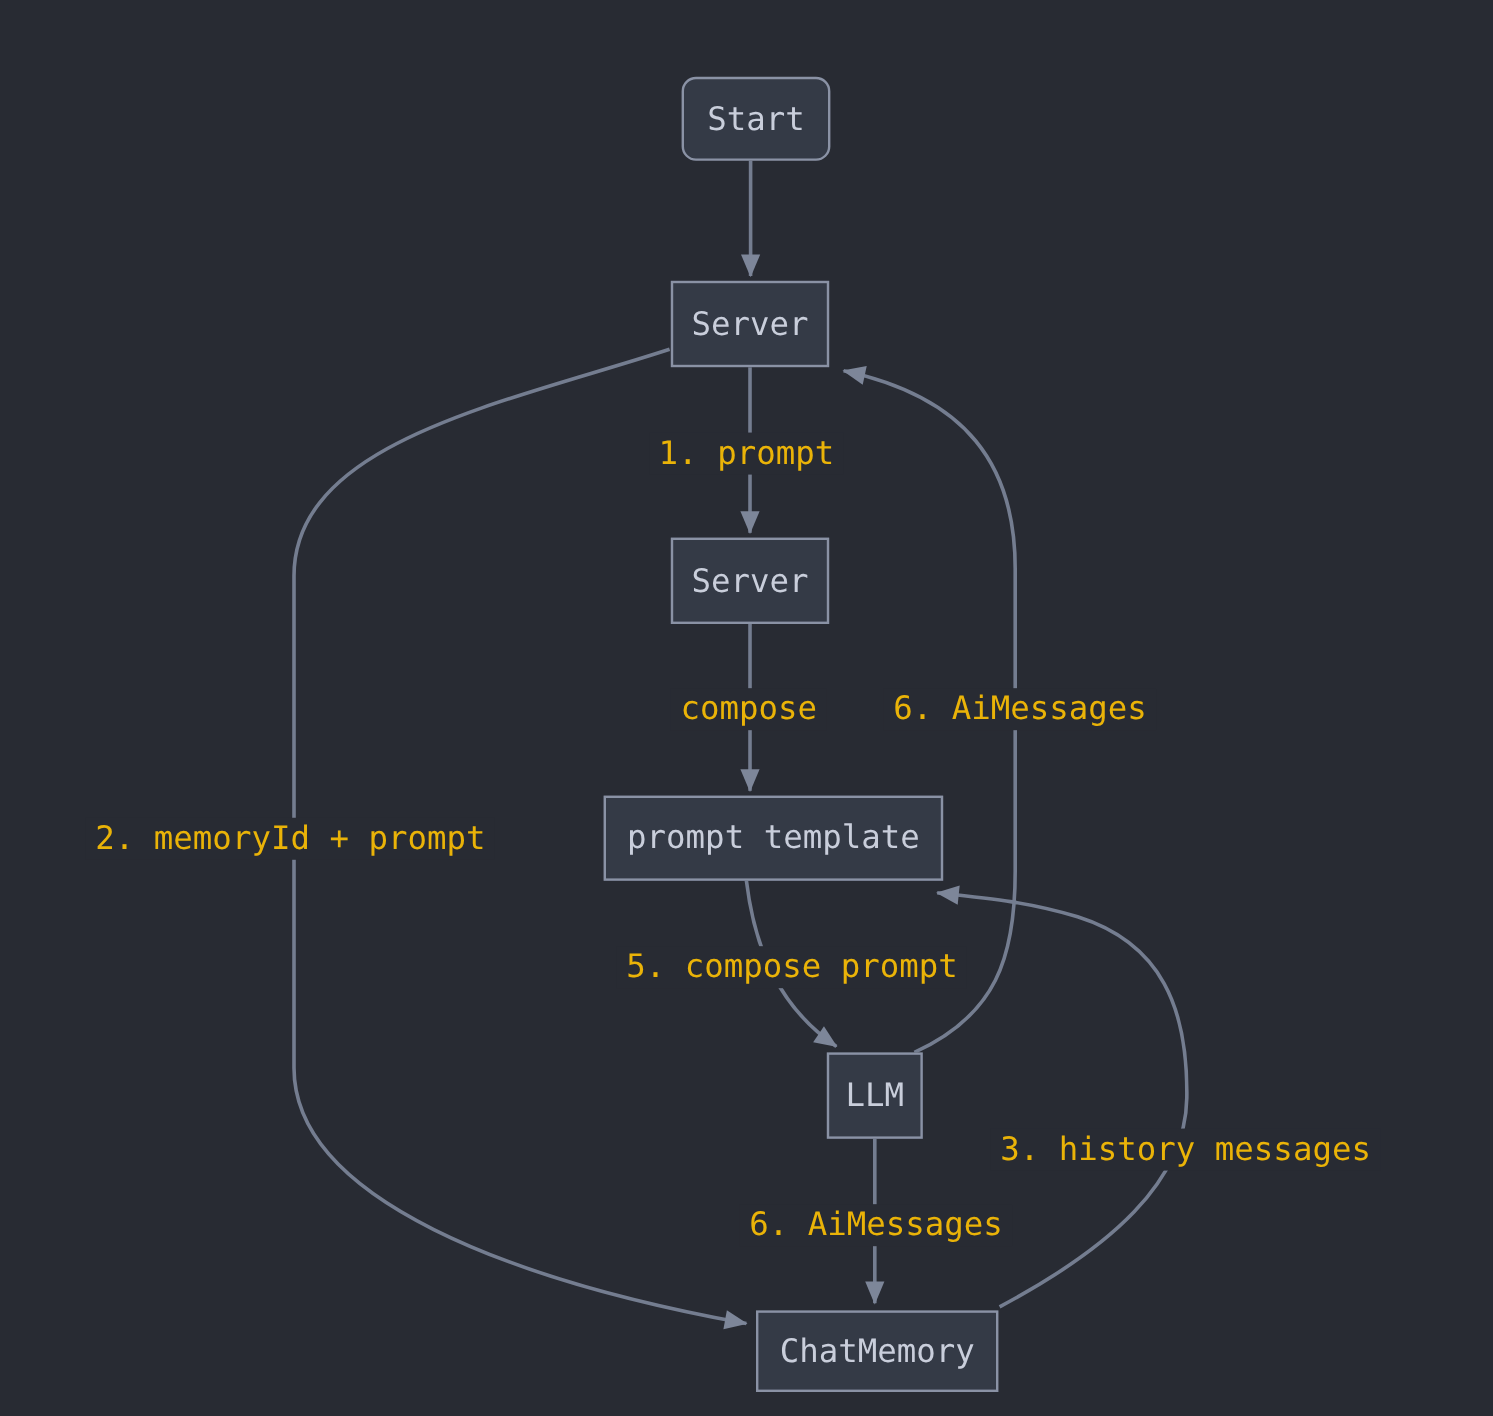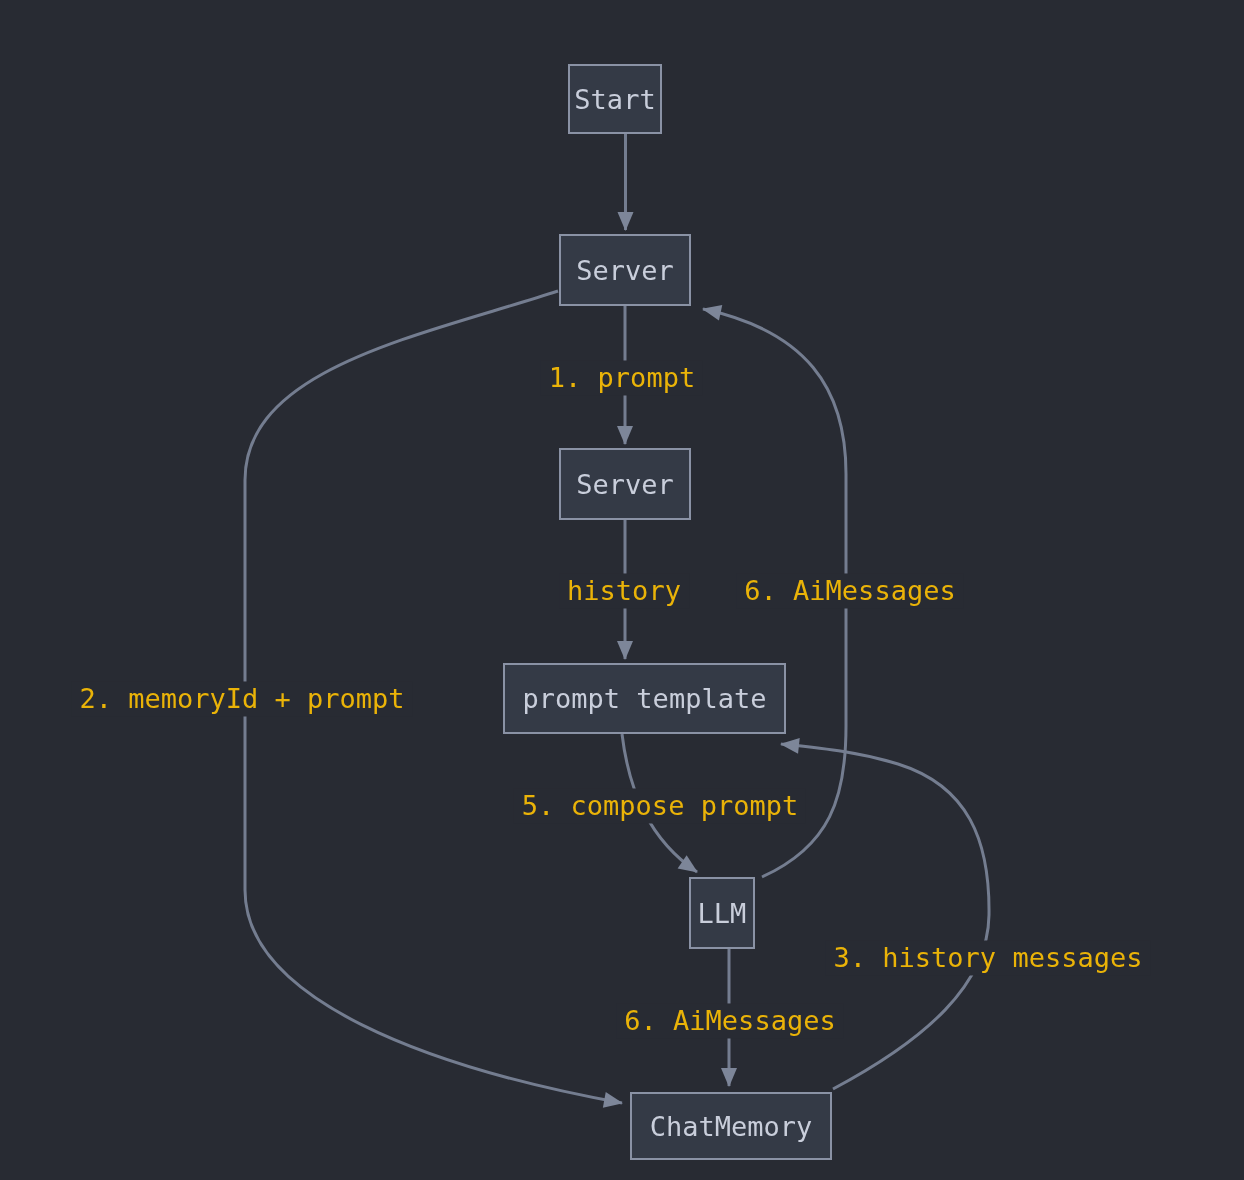--- a/index.html
+++ b/index.html
@@ -73,35 +73,35 @@
 
     <path class="edge" marker-end="url(#arrow)" d="M 833 1089 C 925 1040, 988 985, 989 915 C 990 840, 968 786, 898 764 C 858 752, 828 749, 781 744"></path>
 
     <path class="edge" marker-end="url(#arrow)" d="M 622 734 C 629 792, 650 840, 697 872"></path>
 
     <path class="edge" marker-end="url(#arrow)" d="M 762 877 C 830 846, 846 798, 846 726 L 846 474 C 846 388, 806 331, 703 309"></path>
 
     <path class="edge" marker-end="url(#arrow)" d="M 729 949 L 729 1086"></path>
   </svg>
 
-  <div class="node" style="left:568px; top:64px; width:94px; height:70px;">Start</div>
+  <div class="node" style="left:568px; top:64px; width:124px; height:70px;border-radius:12px;">Start</div>
 
   <div class="node" style="left:559px; top:234px; width:132px; height:72px;">Server</div>
 
   <div class="node" style="left:559px; top:448px; width:132px; height:72px;">Server</div>
 
   <div class="node" style="left:503px; top:663px; width:283px; height:71px;">prompt template</div>
 
-  <div class="node" style="left:689px; top:877px; width:66px; height:72px;">LLM</div>
+  <div class="node" style="left:689px; top:877px; width:80px; height:72px;">LLM</div>
 
   <div class="node" style="left:630px; top:1092px; width:202px; height:68px;">ChatMemory</div>
 
   <div class="edge-label" style="left:622px; top:378px;">1. prompt</div>
 
-  <div class="edge-label" style="left:624px; top:591px;">history</div>
+  <div class="edge-label" style="left:624px; top:591px;">compose</div>
 
   <div class="edge-label" style="left:850px; top:591px;">6. AiMessages</div>
 
   <div class="edge-label" style="left:242px; top:699px;">2. memoryId + prompt</div>
 
   <div class="edge-label" style="left:623px; top:806px;margin-left:37px;">5. compose prompt</div>
 
   <div class="edge-label" style="left:988px; top:912px;margin-top:46px;">3. history messages</div>
 
   <div class="edge-label" style="left:730px; top:1021px;">6. AiMessages</div>

